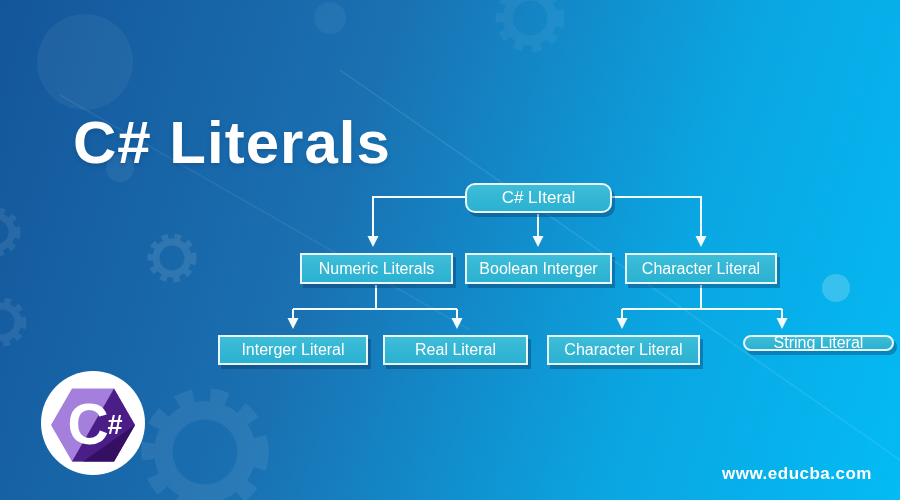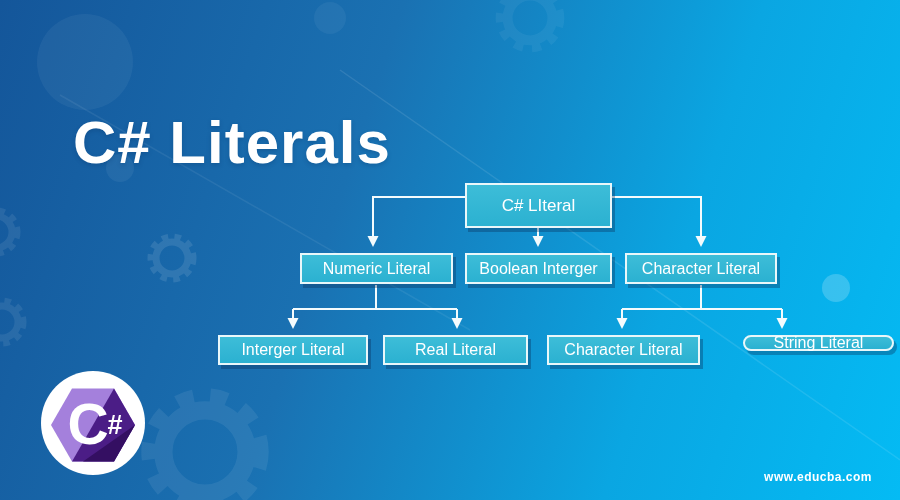--- a/index.html
+++ b/index.html
@@ -22,37 +22,37 @@
   
   .node{
     position:absolute;box-sizing:border-box;
     background:linear-gradient(180deg,#3dbdd8 0%,#2bb1d1 100%);
     border:2px solid #e9f7fa;
     box-shadow:3px 4px 0 rgba(10,45,90,0.35);
     color:#ffffff;font-size:16px;
     display:flex;align-items:center;justify-content:center;
     white-space:nowrap;
   }
-  .node-root      {left:465px;top:183px;width:147px;height:45px;font-size:17px;}
+  .node-root      {left:465px;top:183px;width:147px;height:30px;font-size:17px;border-radius:10px;}
   .node-numeric   {left:300px;top:253px;width:153px;height:31px;}
   .node-boolean   {left:465px;top:253px;width:147px;height:31px;}
   .node-character {left:625px;top:253px;width:152px;height:31px;}
   .node-integer   {left:218px;top:335px;width:150px;height:30px;}
   .node-real      {left:383px;top:335px;width:145px;height:30px;}
   .node-character2{left:547px;top:335px;width:153px;height:30px;}
   .node-string    {left:743px;top:335px;width:151px;height:16px;border-radius:8px;}
   
   .connectors{position:absolute;inset:0;pointer-events:none;}
   
   .logo{position:absolute;left:38px;top:368px;width:110px;height:110px;}
   .logo-letter-c{font-family:"Liberation Sans",sans-serif;font-weight:700;}
   
   .site-url{
     position:absolute;right:28px;bottom:16px;
-    color:#ffffff;font-size:12px;font-weight:700;letter-spacing:0.5px;
+    color:#ffffff;font-size:17px;font-weight:700;letter-spacing:0.5px;
   }
 </style>
 </head>
 <body>
 
 <div class="canvas">
 
   <svg class="bg-decor" width="900" height="500" viewBox="0 0 900 500">
     <defs>
       <g id="gear">
@@ -99,21 +99,21 @@
       <path d="M293,309 V327" marker-end="url(#arrow)"></path>
       <path d="M457,309 V327" marker-end="url(#arrow)"></path>
       <path d="M701,285 V309"></path>
       <path d="M622,309 H782"></path>
       <path d="M622,309 V327" marker-end="url(#arrow)"></path>
       <path d="M782,309 V327" marker-end="url(#arrow)"></path>
     </g>
   </svg>
 
   <div class="node node-root">C# LIteral</div>
-  <div class="node node-numeric">Numeric Literal</div>
+  <div class="node node-numeric">Numeric Literals</div>
   <div class="node node-boolean">Boolean Interger</div>
   <div class="node node-character">Character Literal</div>
   <div class="node node-integer">Interger Literal</div>
   <div class="node node-real">Real Literal</div>
   <div class="node node-character2">Character Literal</div>
   <div class="node node-string">String Literal</div>
 
   <svg class="logo" width="110" height="110" viewBox="0 0 110 110">
     <circle cx="55" cy="55" r="52" fill="#ffffff"></circle>
 

